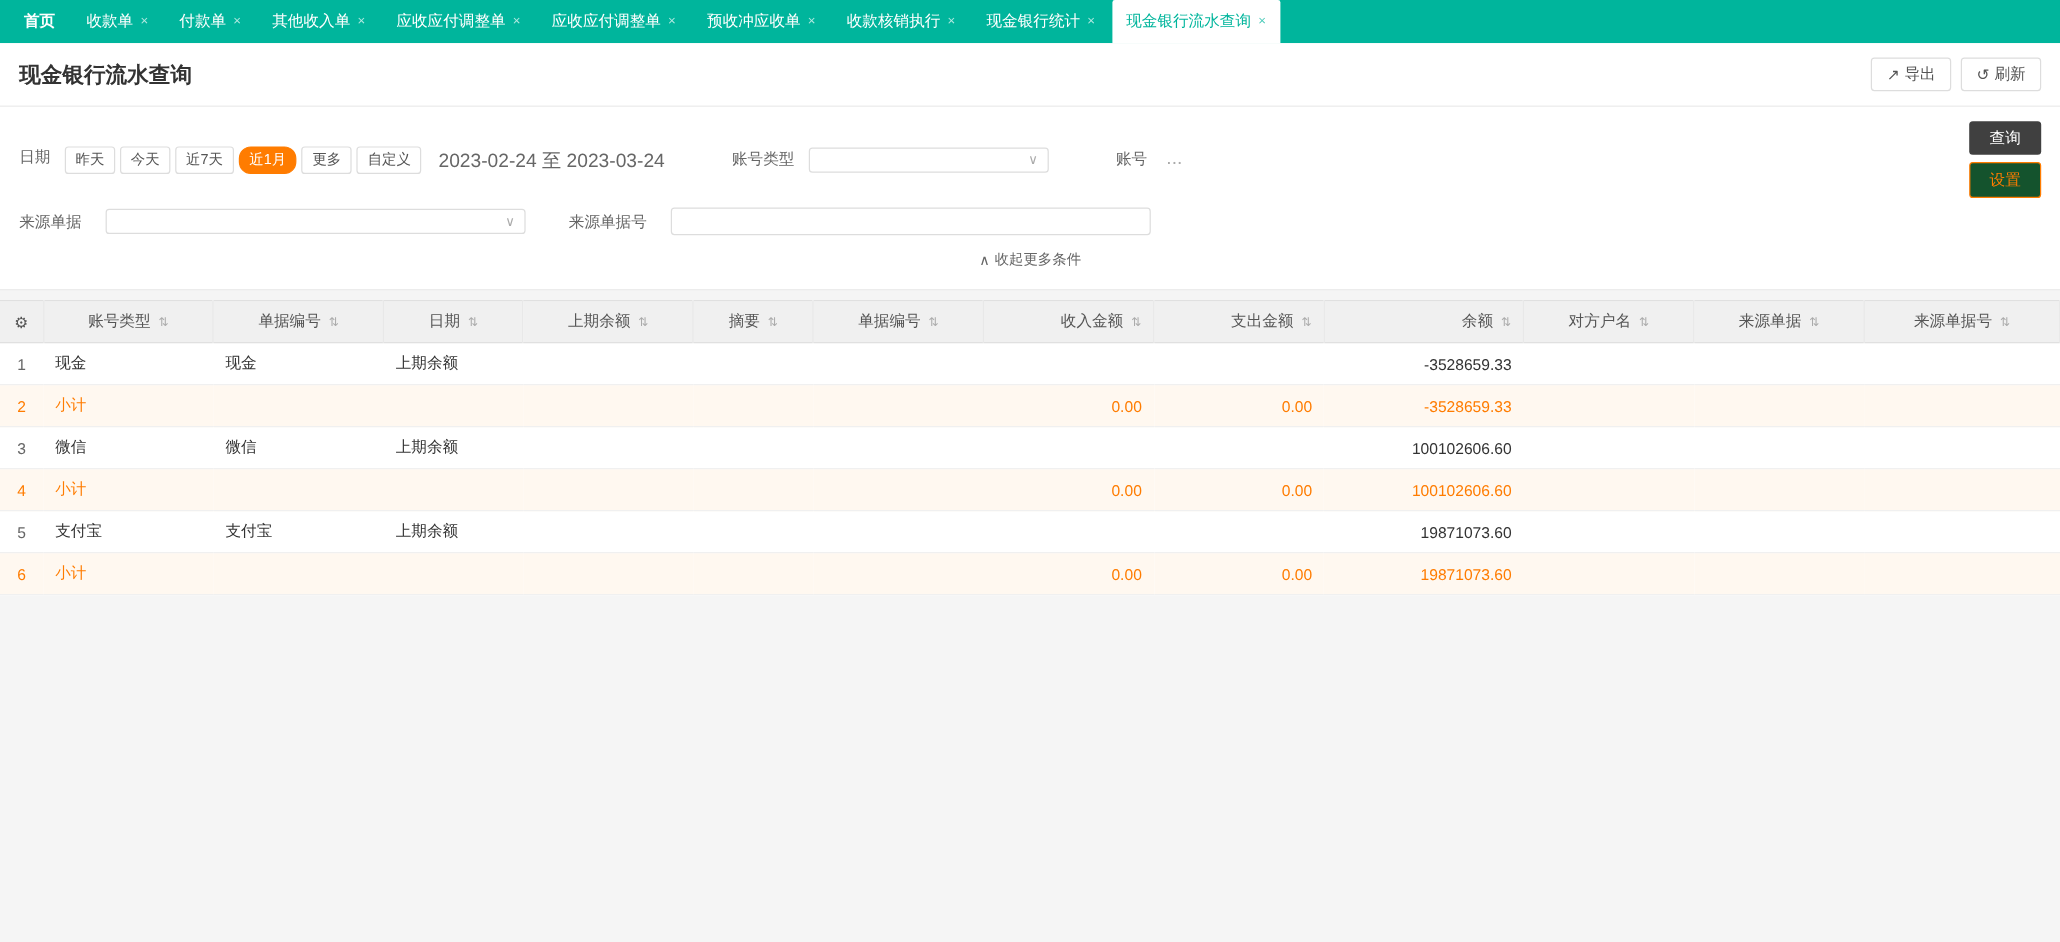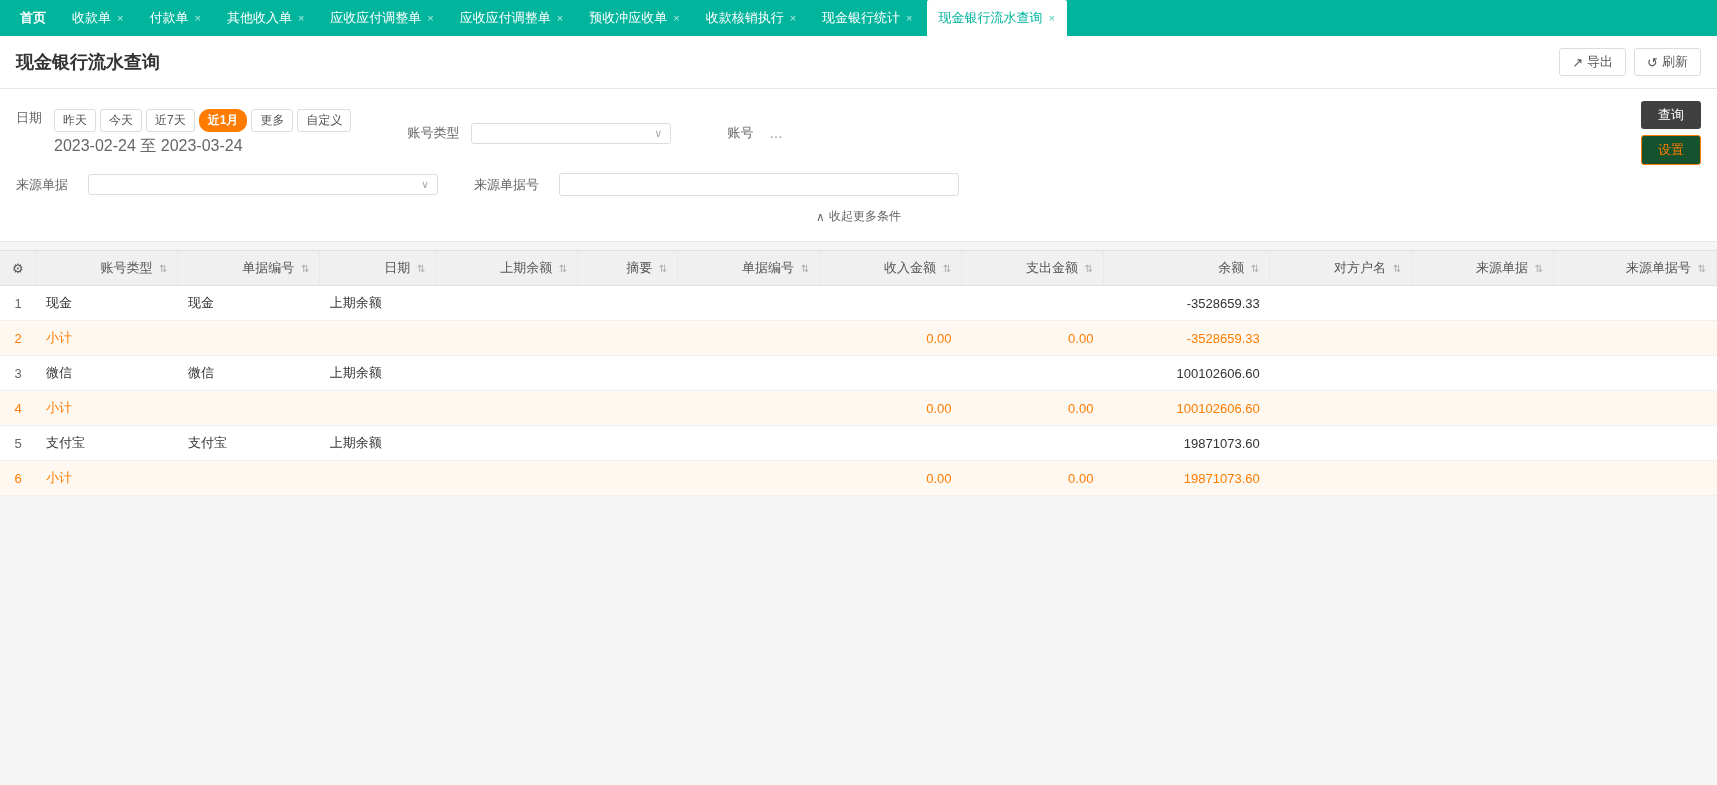--- a/index.html
+++ b/index.html
@@ -100,21 +100,20 @@
       cursor: pointer;
       background: #fff;
       font-size: 12px;
       color: #555;
     }
     .date-btn.active {
       background: #ff7c00;
       border-color: #ff7c00;
       color: #fff;
       border-radius: 10px;
-      font-weight: bold;
     }
     .date-range {
       color: #666;
       font-size: 16px;
       margin-top: 2px;
     }
     .filter-select {
       display: flex;
       align-items: center;
       border: 1px solid #ddd;
@@ -180,21 +179,21 @@
       border-collapse: collapse;
       font-size: 13px;
     }
     thead tr {
       background: #f0f0f0;
       border-top: 1px solid #e0e0e0;
       border-bottom: 1px solid #e0e0e0;
     }
     thead th {
       padding: 8px 10px;
-      text-align: right;
+      text-align: center;
       font-weight: normal;
       color: #555;
       white-space: nowrap;
       border-right: 1px solid #e8e8e8;
     }
     thead th .sort-arrows {
       font-size: 10px;
       color: #aaa;
       margin-left: 3px;
     }
@@ -279,21 +278,21 @@
       <span>刷新</span>
     </button>
   </div>
 </div>
 
 <div class="filter-area">
   <div class="filter-row">
 
     <div style="display:flex;align-items:flex-start;gap:8px;">
       <span class="filter-label">日期</span>
-      <div style="display:flex;flex-direction:column;gap:2px;">
+      <div style="display:flex;flex-direction:row;gap:14px;">
         <div class="date-options">
           <button class="date-btn">昨天</button>
           <button class="date-btn">今天</button>
           <button class="date-btn">近7天</button>
           <button class="date-btn active">近1月</button>
           <button class="date-btn">更多</button>
           <button class="date-btn">自定义</button>
         </div>
         <div class="date-range">2023-02-24 至 2023-03-24</div>
       </div>

